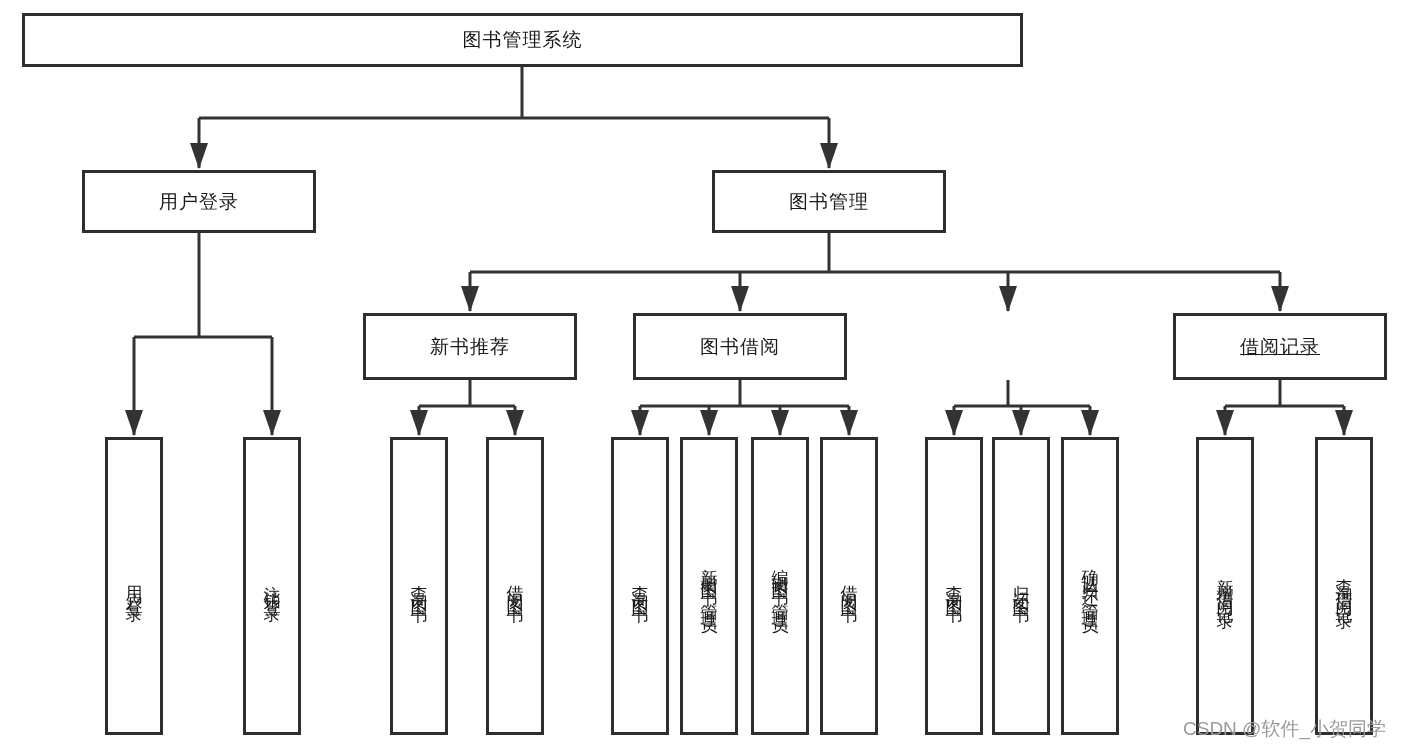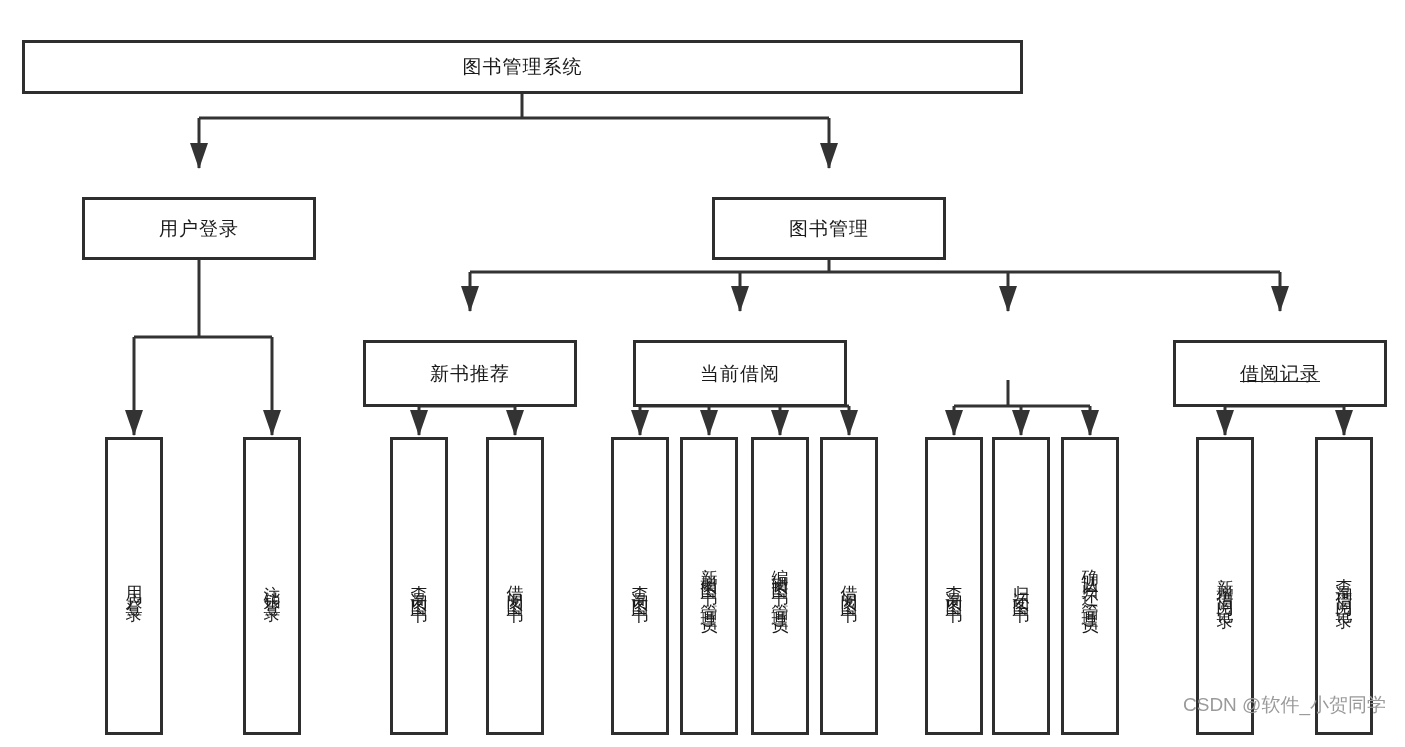--- a/index.html
+++ b/index.html
@@ -20,33 +20,33 @@
   .node {
     position: absolute;
     box-sizing: border-box;
     background: #ffffff;
     border: 3px solid #2e2e2e;
     display: flex;
     align-items: center;
     justify-content: center;
     color: #1a1a1a;
   }
-  .hnode { font-size: 19px; letter-spacing: 1px; margin-top: 27px; }
+  .hnode { font-size: 19px; letter-spacing: 1px; }
   .vnode .vlabel {
     writing-mode: vertical-rl;
     text-orientation: mixed;
     font-size: 17px;
     letter-spacing: 7px;
     line-height: 1;
     color: #1a1a1a;
   }
   .watermark {
     position: absolute;
     left: 1183px;
-    top: 692px;
+    top: 716px;
     font-size: 19px;
     color: #9a9a9a;
     white-space: nowrap;
     z-index: 5;
   }
 </style>
 </head>
 <body>
 
 <div class="stage">
@@ -109,21 +109,21 @@
     <span>用户登录</span>
   </div>
   <div class="node hnode" style="left:363px; top:313px; width:214px; height:67px;">
     <span>新书推荐</span>
   </div>
 
   <div class="node hnode" style="left:712px; top:170px; width:234px; height:63px;">
     <span>图书管理</span>
   </div>
   <div class="node hnode" style="left:633px; top:313px; width:214px; height:67px;">
-    <span>当前借阅</span>
+    <span>图书借阅</span>
   </div>
   <div class="node hnode" style="left:1173px; top:313px; width:214px; height:67px;text-decoration:underline;">
     <span>借阅记录</span>
   </div>
 
   <div class="node vnode" style="left:105px; top:437px; width:58px; height:298px;">
     <span class="vlabel">用户登录</span>
   </div>
   <div class="node vnode" style="left:243px; top:437px; width:58px; height:298px;">
     <span class="vlabel">注销登录</span>

